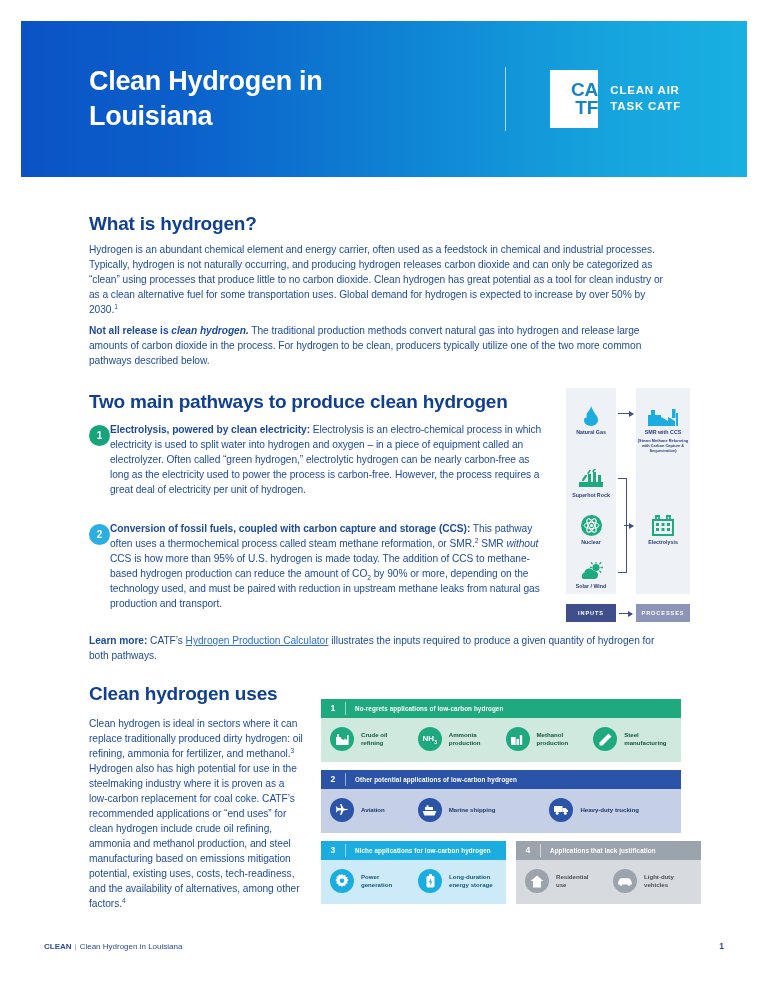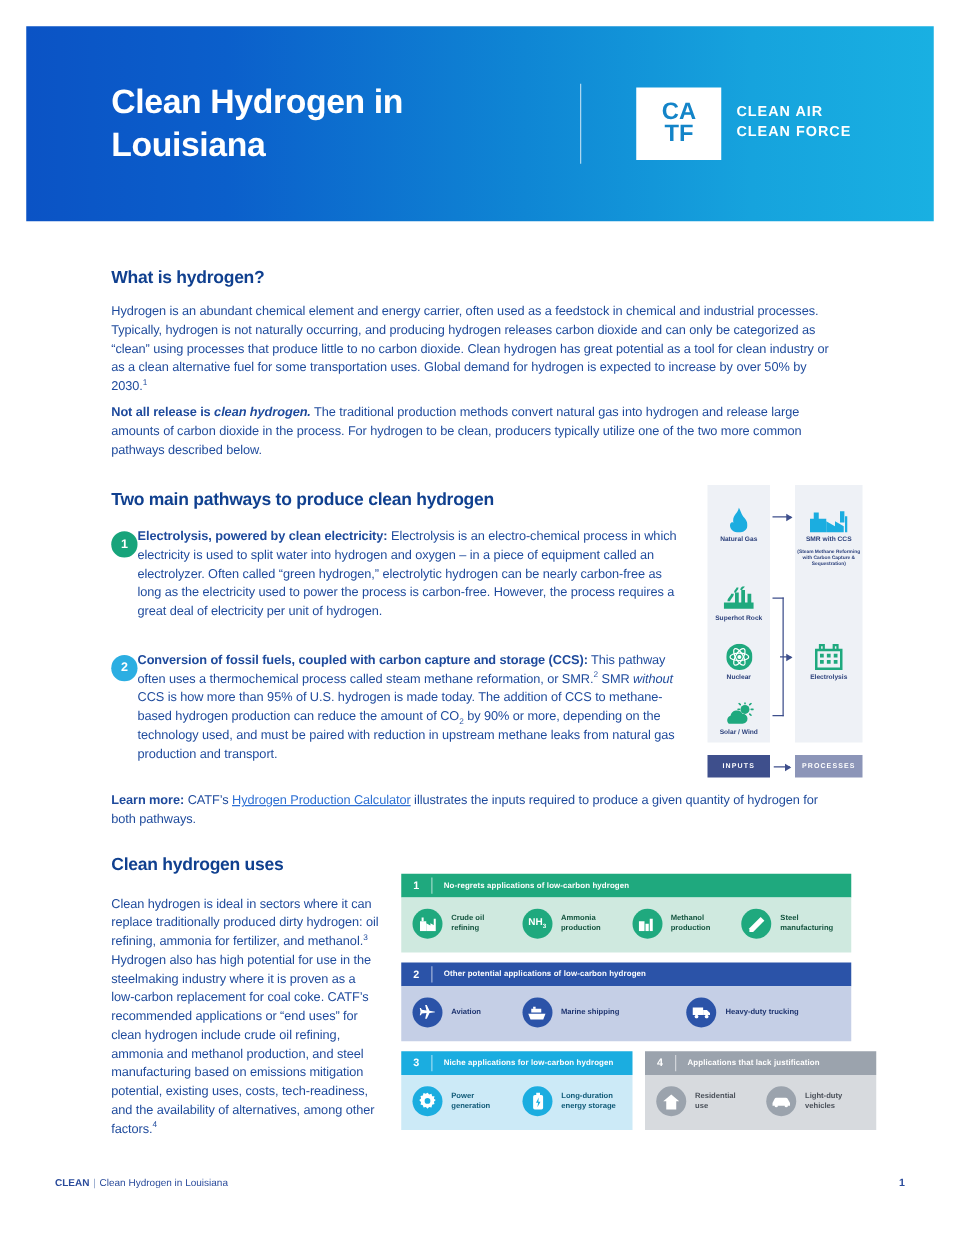--- a/index.html
+++ b/index.html
@@ -18,32 +18,32 @@
     display: flex; align-items: center;
   }
   .banner-title {
     color: #ffffff; font-size: 27px; font-weight: bold; line-height: 1.30;
     margin-left: 68px; letter-spacing: -0.3px; max-width: 330px;
   }
   .banner-right { margin-left: auto; display:flex; align-items:center; }
   .banner-divider { width:1px; height:64px; background:rgba(255,255,255,0.65); margin-right: 44px; }
   .logo-wrap { display:flex; align-items:center; margin-right: 66px; }
   .logo-mark {
-    width: 68px; height: 58px; background:#fff; display:flex; flex-direction:column;
-    align-items:center; justify-content:center; margin-right: 12px;
+    width: 48px; height: 58px; background:#fff; display:flex; flex-direction:column;
+    align-items:flex-end; justify-content:center; margin-right: 12px;
   }
   .logo-mark .lm-row {
     color:#1384C8; font-weight:bold; font-size:19px; line-height:0.95; letter-spacing:0px;
   }
   .logo-text { color:#fff; font-size:11.5px; font-weight:bold; line-height:1.35; letter-spacing:0.8px; }
 
   
   .content { position:absolute; left:0; top:177px; width:768px; }
   h2.section {
-    color:#10408F; font-size:14px; font-weight:bold; letter-spacing:-0.2px;
+    color:#10408F; font-size:19px; font-weight:bold; letter-spacing:-0.2px;
   }
   p.body {
     color:#1E4A9C; font-size:10.2px; line-height:1.47; letter-spacing:-0.05px;
   }
   .col-left { position:absolute; left:89px; }
 
   #what-title { top: 36px; }
   #what-p1 { top: 66px; width: 586px; }
   #what-p2 { top: 147px; width: 586px; }
 
@@ -159,21 +159,21 @@
     <div class="banner-title">Clean Hydrogen in Louisiana</div>
     <div class="banner-right">
       <div class="banner-divider"></div>
       <div class="logo-wrap">
         <div class="logo-mark">
           <div class="lm-row">CA</div>
           <div class="lm-row">TF</div>
         </div>
         <div class="logo-text">
           <div>CLEAN AIR</div>
-          <div>CLEAN FORCE</div>
+          <div>TASK CATF</div>
         </div>
       </div>
     </div>
   </div>
 
   <div class="content">
 
     <h2 class="section col-left" id="what-title">What is hydrogen?</h2>
 
     <p class="body col-left" id="what-p1">

